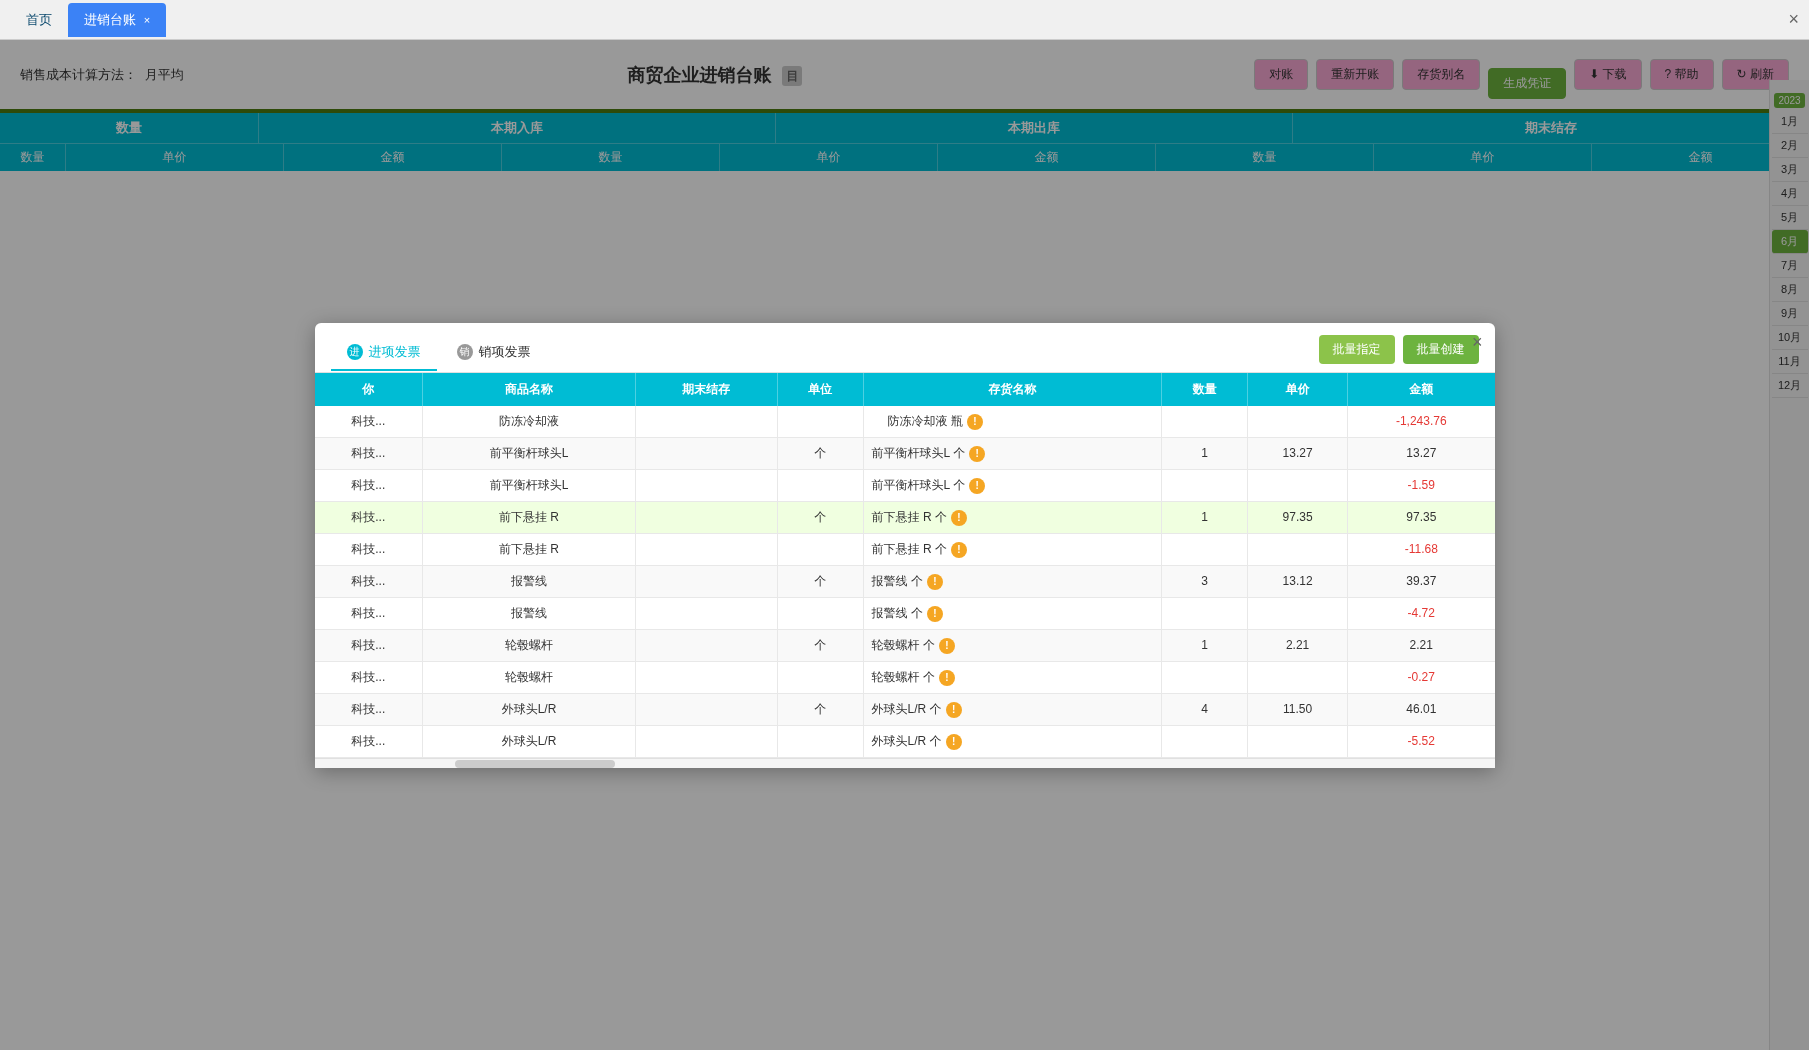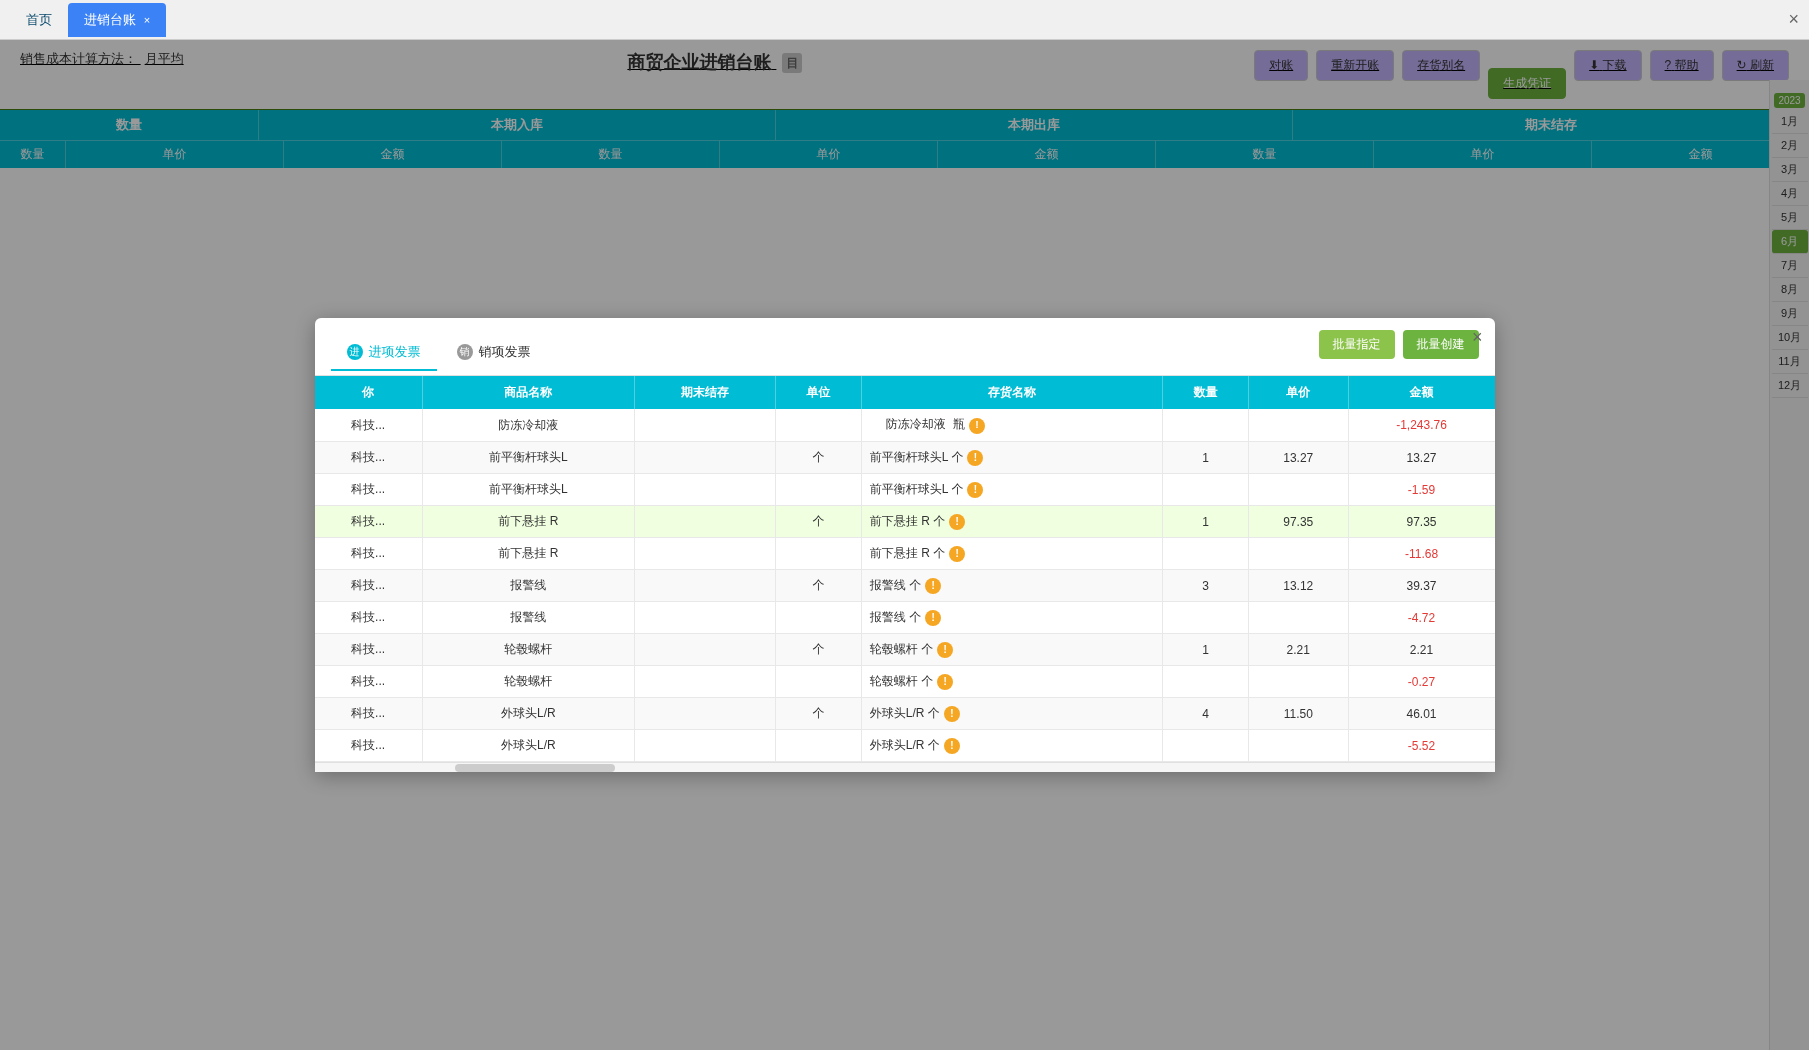--- a/index.html
+++ b/index.html
@@ -39,25 +39,24 @@
     
     .main-area {
       background: #fff;
       height: calc(1050px - 40px);
       position: relative;
     }
 
     
     .top-toolbar {
       display: flex;
-      align-items: flex-start;
+      align-items: center;
       padding: 10px 20px;
       background: #fff;
-      border-bottom: 1px solid #4d7c0f;
-      text-decoration: underline;
+      border-bottom: 4px solid #4d7c0f;
     }
     .cost-method {
       font-size: 13px;
       color: #333;
     }
     .page-title {
       flex: 1;
       text-align: center;
       font-size: 18px;
       font-weight: bold;
@@ -73,21 +72,21 @@
       vertical-align: middle;
       font-size: 12px;
       text-align: center;
       line-height: 20px;
       color: #666;
     }
     .toolbar-btn {
       padding: 6px 14px;
       border: 1px solid #ccc;
       border-radius: 4px;
-      background: #c4b5fd;
+      background: #f9a8d4;
       cursor: pointer;
       font-size: 12px;
       color: #333;
       margin-left: 8px;
     }
     .toolbar-btn.primary {
       background: #6db33f;
       color: #fff;
       border-color: #6db33f;
       margin-top: 18px;
@@ -214,21 +213,21 @@
       align-items: center;
       justify-content: center;
       font-size: 10px;
     }
     .dialog-tab-icon.cyan { background: #00bcd4; color: #fff; }
     .dialog-tab-icon.gray { background: #999; color: #fff; }
     .dialog-header-actions {
       margin-left: auto;
       display: flex;
       gap: 8px;
-      padding-bottom: 16px;
+      padding-bottom: 8px;
     }
     .dialog-close {
       position: absolute;
       top: 10px;
       right: 12px;
       font-size: 18px;
       cursor: pointer;
       color: #666;
       line-height: 1;
     }
@@ -449,21 +448,21 @@
               <th>单价</th>
               <th>金额</th>
             </tr>
           </thead>
           <tbody id="invoice-tbody">
           <tr>
                 <td>科技...</td>
                 <td>防冻冷却液</td>
                 <td></td>
                 <td></td>
-                <td style="text-align: left; padding-left: 24px; font-family: Liberation Mono, monospace;"><span>防冻冷却液 瓶</span><span class="warning-icon" style="margin-left: 4px;">!</span></td>
+                <td style="text-align: left; padding-left: 24px;"><span>防冻冷却液 瓶</span><span class="warning-icon" style="margin-left: 4px;">!</span></td>
                 <td></td>
                 <td></td>
                 <td class="amount-negative">-1,243.76</td>
               </tr>
               <tr>
                 <td>科技...</td>
                 <td>前平衡杆球头L</td>
                 <td></td>
                 <td>个</td>
                 <td style="text-align: left; padding-left: 8px;"><span>前平衡杆球头L 个</span><span class="warning-icon" style="margin-left: 4px;">!</span></td>

